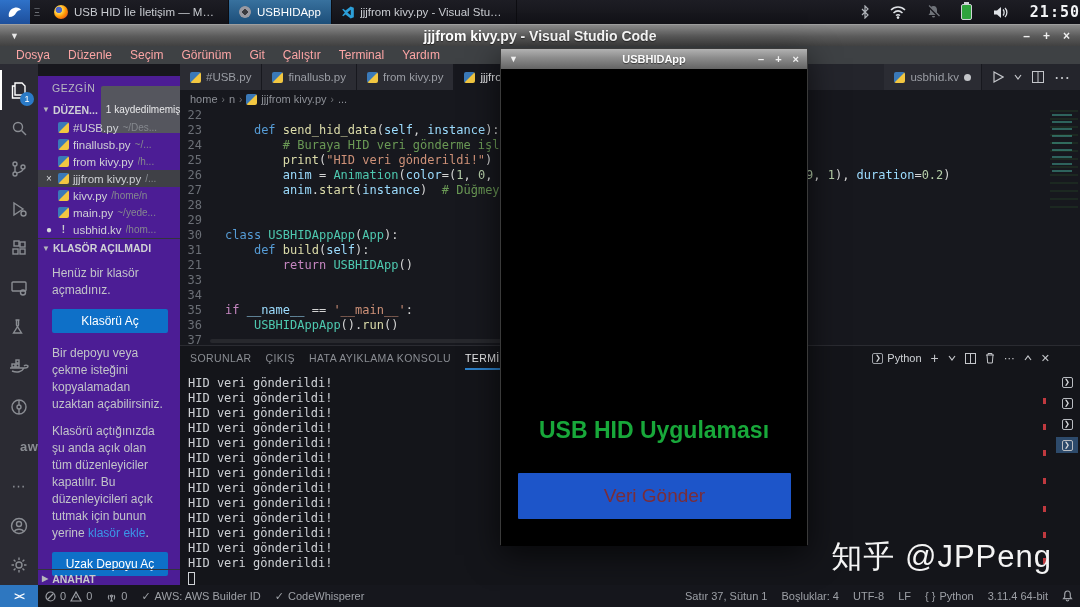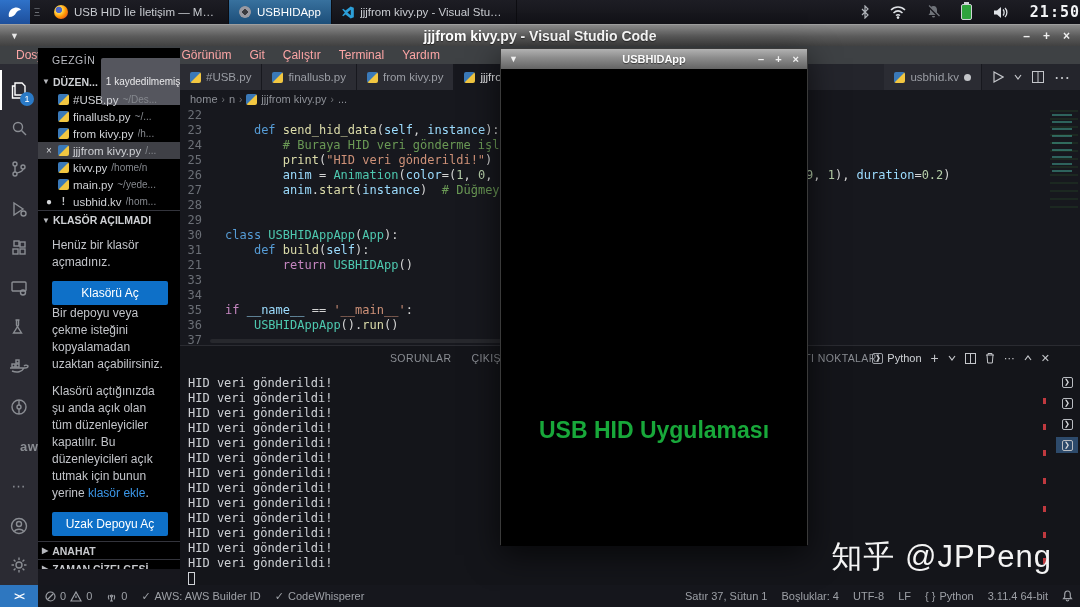--- a/index.html
+++ b/index.html
@@ -47,21 +47,21 @@
     color:#8a8d93; position:relative; cursor:pointer; }
   .ab-icon.active { color:#ffffff; box-shadow:inset 2px 0 0 #ffffff; }
   .ab-icon svg { stroke:currentColor; fill:none; stroke-width:1.4; }
   .ab-badge { position:absolute; right:4px; bottom:4px; width:14px; height:14px; border-radius:50%;
     background:#2a7ac7; color:#fff; font-size:9px; display:flex; align-items:center; justify-content:center; }
   .ab-spacer { flex:1; }
   .ab-text { font-size:13px; font-weight:bold; letter-spacing:.5px;padding-left:28px; }
   .ab-dots { font-size:14px; letter-spacing:1px; }
 
   
-  .sidebar { position:absolute; left:38px; top:48px; width:142px; height:521px; background:#000000;
+  .sidebar { position:absolute; left:38px; top:76px; width:142px; height:521px; background:#4c1d95;
     color:#c7c9cd; font-size:12px; overflow:hidden; }
   .sb-head { height:24px; display:flex; align-items:center; padding:0 8px 0 14px; font-size:10.5px;
     letter-spacing:.5px; color:#b8bac0; }
   .sb-head .dots { margin-left:auto; color:#9a9da3; cursor:pointer; letter-spacing:1px; }
   .sb-sect { height:19px; display:flex; align-items:center; gap:3px; padding:0 4px; font-weight:bold;
     font-size:10.5px; color:#cfd1d5; cursor:pointer; white-space:nowrap; }
   .sb-badge { background:#55565e; color:#e8e8ea; font-weight:normal; font-size:10px; padding:18px 5px; border-radius:2px; }
   .chev { font-size:8px; color:#b5b7bc; }
   .file-row { height:17px; display:flex; align-items:center; gap:4px; padding-left:6px; white-space:nowrap;
     cursor:pointer; color:#cfd1d5; }
@@ -69,21 +69,21 @@
   .file-mark { width:10px; flex:none; text-align:center; font-size:10px; color:#d5d7da; }
   .py-icon { width:11px; height:11px; flex:none; border-radius:2px;
     background:linear-gradient(135deg,#3a79b8 49%,#f2c741 51%); }
   .kv-icon { width:11px; flex:none; text-align:center; color:#c8cacd; font-weight:bold; font-size:10px; }
   .fname { font-size:11.5px; }
   .fpath { font-size:10px; color:#85888e; overflow:hidden; text-overflow:ellipsis; }
   .sb-body { padding:8px 12px 0 14px; }
   .sb-text { font-size:12px; line-height:17px; color:#c2c4c9; margin-bottom:10px; }
   .sb-link { color:#3b97e8; cursor:pointer; }
   .sb-btn { display:block; width:116px; height:24px; background:#0e70c8; border:none; border-radius:2px;
-    color:#ffffff; font-size:12px; margin:0 auto 0; cursor:pointer; font-family:inherit; }
+    color:#ffffff; font-size:12px; margin:0 auto 12px; cursor:pointer; font-family:inherit; }
   .sb-bottom { position:absolute; left:0; width:142px; border-top:1px solid #33343c; height:18px;
     display:flex; align-items:center; gap:4px; padding-left:4px; font-weight:bold; font-size:10.5px; cursor:pointer; }
 
   
   .editor { position:absolute; left:180px; top:64px; width:900px; height:521px; background:#17181e; }
   .tabbar { position:absolute; left:0; top:0; width:900px; height:26px; background:#24252c; display:flex; }
   .tab { display:flex; align-items:center; gap:5px; padding:0 10px; background:#2b2c33; border-right:1px solid #17181e;
     color:#9a9da4; font-size:11.5px; white-space:nowrap; cursor:pointer; }
   .tab.active { background:#17181e; color:#e6e7e9; }
   .tab .dirty { width:7px; height:7px; border-radius:50%; background:#c3c5c9; }
@@ -104,21 +104,21 @@
   .code-fragment { position:absolute; left:626px; top:60px; height:15px; line-height:15px; white-space:pre; }
   .minimap { position:absolute; right:2px; top:2px; width:28px; height:100px; opacity:.85;
     background:repeating-linear-gradient(#1d2b22 0 2px, #17181e 2px 8px); }
   .minimap:before { content:""; position:absolute; left:2px; top:4px; width:20px; height:60px;
     background:repeating-linear-gradient(rgba(78,201,176,.5) 0 2px, transparent 2px 7px); }
   .hscroll { position:absolute; left:30px; bottom:2px; width:60%; height:4px; background:rgba(255,255,255,.07); border-radius:2px; }
 
   
   .panel { position:absolute; left:0; top:281px; width:900px; height:240px; background:#14151a; border-top:1px solid #2a2b31; }
   .panel-head { position:absolute; left:0; top:0; width:900px; height:24px; display:flex; align-items:center;
-    padding-left:10px; gap:20px;justify-content:center; }
+    padding-left:10px; gap:14px; }
   .ptab { font-size:10.5px; letter-spacing:.4px; color:#8a8d93; height:24px; display:flex; align-items:center;
     cursor:pointer; white-space:nowrap; }
   .ptab.active { color:#e8e9eb; box-shadow:inset 0 -2px 0 #2d81c9; }
   .panel-tools { position:absolute; right:30px; top:0; height:24px; display:flex; align-items:center; gap:9px; color:#c4c6ca; }
   .panel-tools .pt { cursor:pointer; display:flex; align-items:center; font-size:11px; }
   .shell-chip { display:flex; align-items:center; gap:4px; font-size:11px; color:#cfd2d6; }
   .chip-box { width:11px; height:11px; border:1px solid #9da0a6; border-radius:2px; font-size:7px;
     display:flex; align-items:center; justify-content:center; }
   .term-body { position:absolute; left:8px; top:30px; font-family:"DejaVu Sans Mono", monospace; font-size:12px;
     color:#cfd2d6; }
@@ -612,16 +612,17 @@
     <span class="aarrow">▼</span>
     <span class="atitle">USBHIDApp</span>
     <span class="abtns">
       <span>–</span>
       <span>+</span>
       <span>×</span>
     </span>
   </div>
   <div class="appwin-body">
     <div class="app-label" id="app-label" style="color: rgb(24, 168, 58);">USB HID Uygulaması</div>
+    <button class="app-btn" id="app-btn" style="background: rgb(29, 85, 201); color: rgb(123, 45, 56);">Veri Gönder</button>
   </div>
 </div>
 
 <div class="watermark">知乎 @JPPeng</div>
 
 </body></html>

